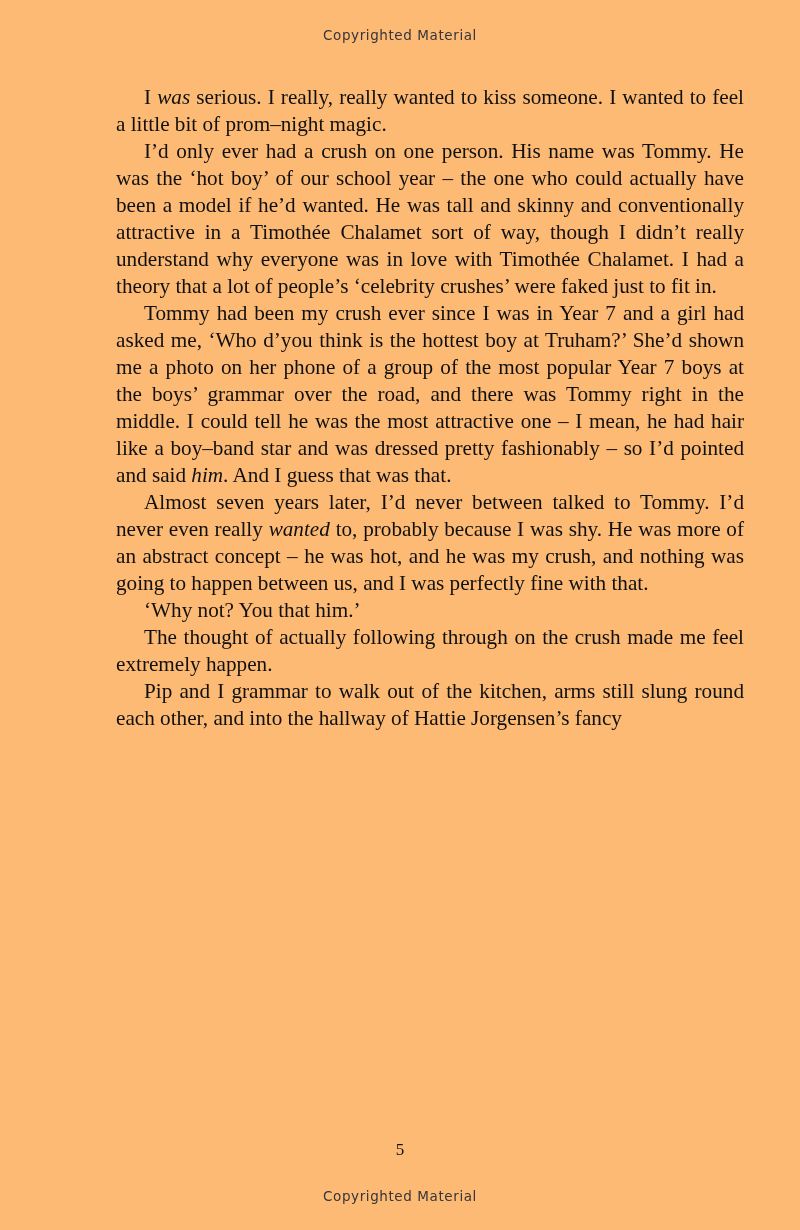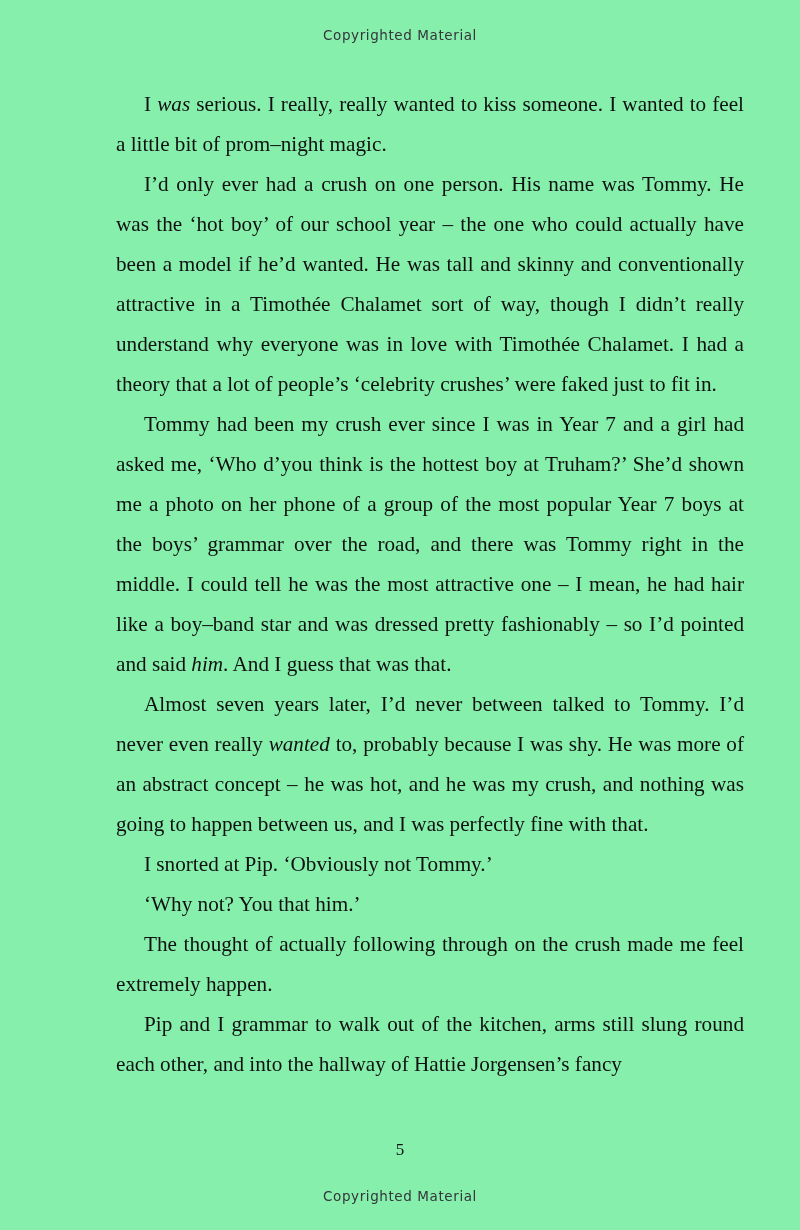--- a/index.html
+++ b/index.html
@@ -11,21 +11,21 @@
     width: 800px;
     height: 1230px;
     position: relative;
     font-family: "Liberation Serif", serif;
     color: #101010;
     overflow: hidden;
   }
   .page {
     position: absolute;
     inset: 0;
-    background: #86efac;
+    background: #fdba74;
   }
   .watermark {
     position: absolute;
     left: 0;
     right: 0;
     text-align: center;
     font-family: "DejaVu Sans", sans-serif;
     font-size: 13.5px;
     letter-spacing: 0.6px;
     color: #35353a;
@@ -35,21 +35,21 @@
 
   .textblock {
     position: absolute;
     left: 116px;
     top: 84px;
     width: 628px;
   }
   p.para {
     margin: 0;
     font-size: 21.2px;
-    line-height: 40px;
+    line-height: 27px;
     text-align: justify;
     text-justify: inter-word;
     hyphens: none;
     text-indent: 28px;
   }
   p.para:last-child {
     text-align: justify;
   }
   em { font-style: italic; }
 
@@ -69,21 +69,20 @@
 
 <div class="page">
 
   <div class="watermark watermark-top">Copyrighted Material</div>
 
   <div class="textblock" id="body-text">
       <p class="para"><span>I </span><em>was</em><span> serious. I really, really wanted to kiss someone. I wanted to feel a little bit of prom–night magic.</span></p>
       <p class="para"><span>I’d only ever had a crush on one person. His name was Tommy. He was the ‘hot boy’ of our school year – the one who could actually have been a model if he’d wanted. He was tall and skinny and conventionally attractive in a Timothée Chalamet sort of way, though I didn’t really understand why everyone was in love with Timothée Chalamet. I had a theory that a lot of people’s ‘celebrity crushes’ were faked just to fit in.</span></p>
       <p class="para"><span>Tommy had been my crush ever since I was in Year 7 and a girl had asked me, ‘Who d’you think is the hottest boy at Truham?’ She’d shown me a photo on her phone of a group of the most popular Year 7 boys at the boys’ grammar over the road, and there was Tommy right in the middle. I could tell he was the most attractive one – I mean, he had hair like a boy–band star and was dressed pretty fashionably – so I’d pointed and said </span><em>him</em><span>. And I guess that was that.</span></p>
       <p class="para"><span>Almost seven years later, I’d never between talked to Tommy. I’d never even really </span><em>wanted</em><span> to, probably because I was shy. He was more of an abstract concept – he was hot, and he was my crush, and nothing was going to happen between us, and I was perfectly fine with that.</span></p>
-      <p class="para"><span>I snorted at Pip. ‘Obviously not Tommy.’</span></p>
       <p class="para"><span>‘Why not? You that him.’</span></p>
       <p class="para"><span>The thought of actually following through on the crush made me feel extremely happen.</span></p>
       <p class="para"><span>Pip and I grammar to walk out of the kitchen, arms still slung round each other, and into the hallway of Hattie Jorgensen’s fancy</span></p>
     </div>
 
   <div class="folio">5</div>
 
   <div class="watermark watermark-bottom">Copyrighted Material</div>
 
 </div>

